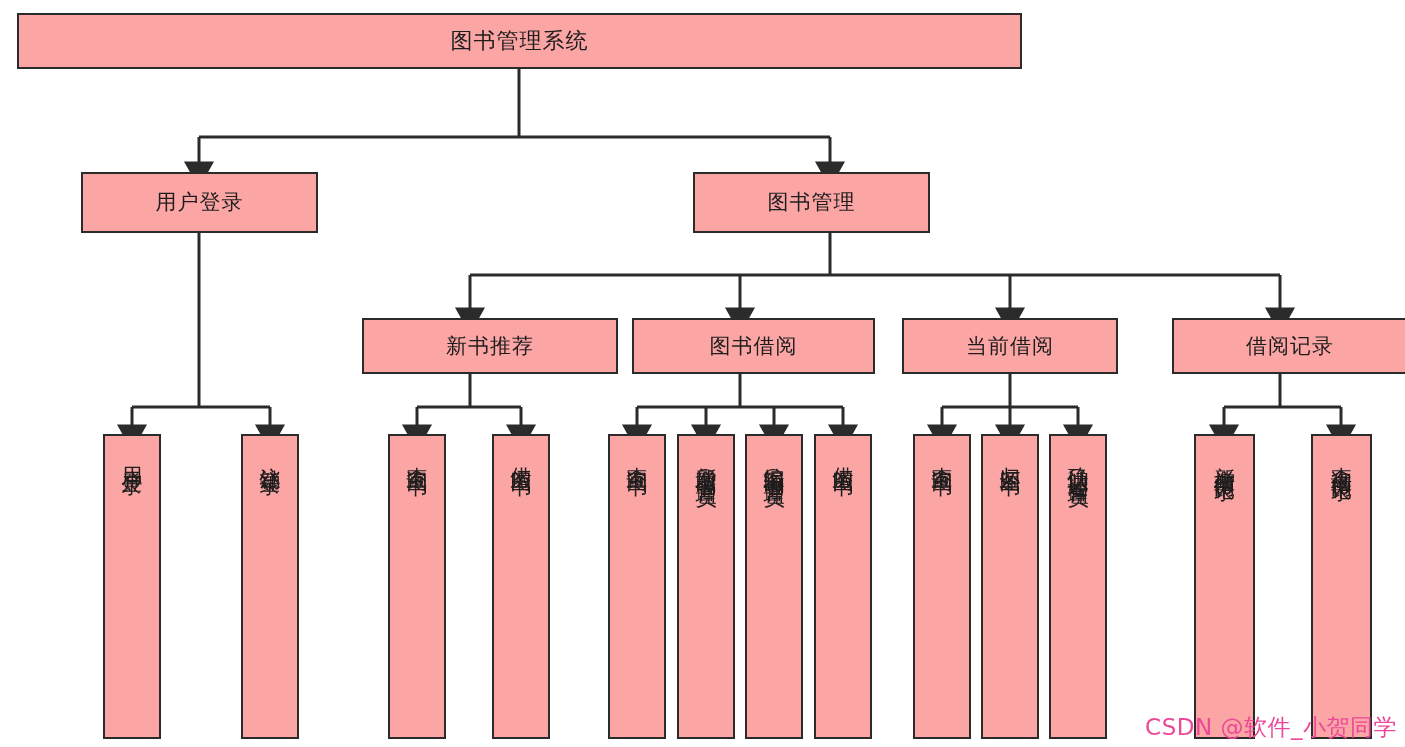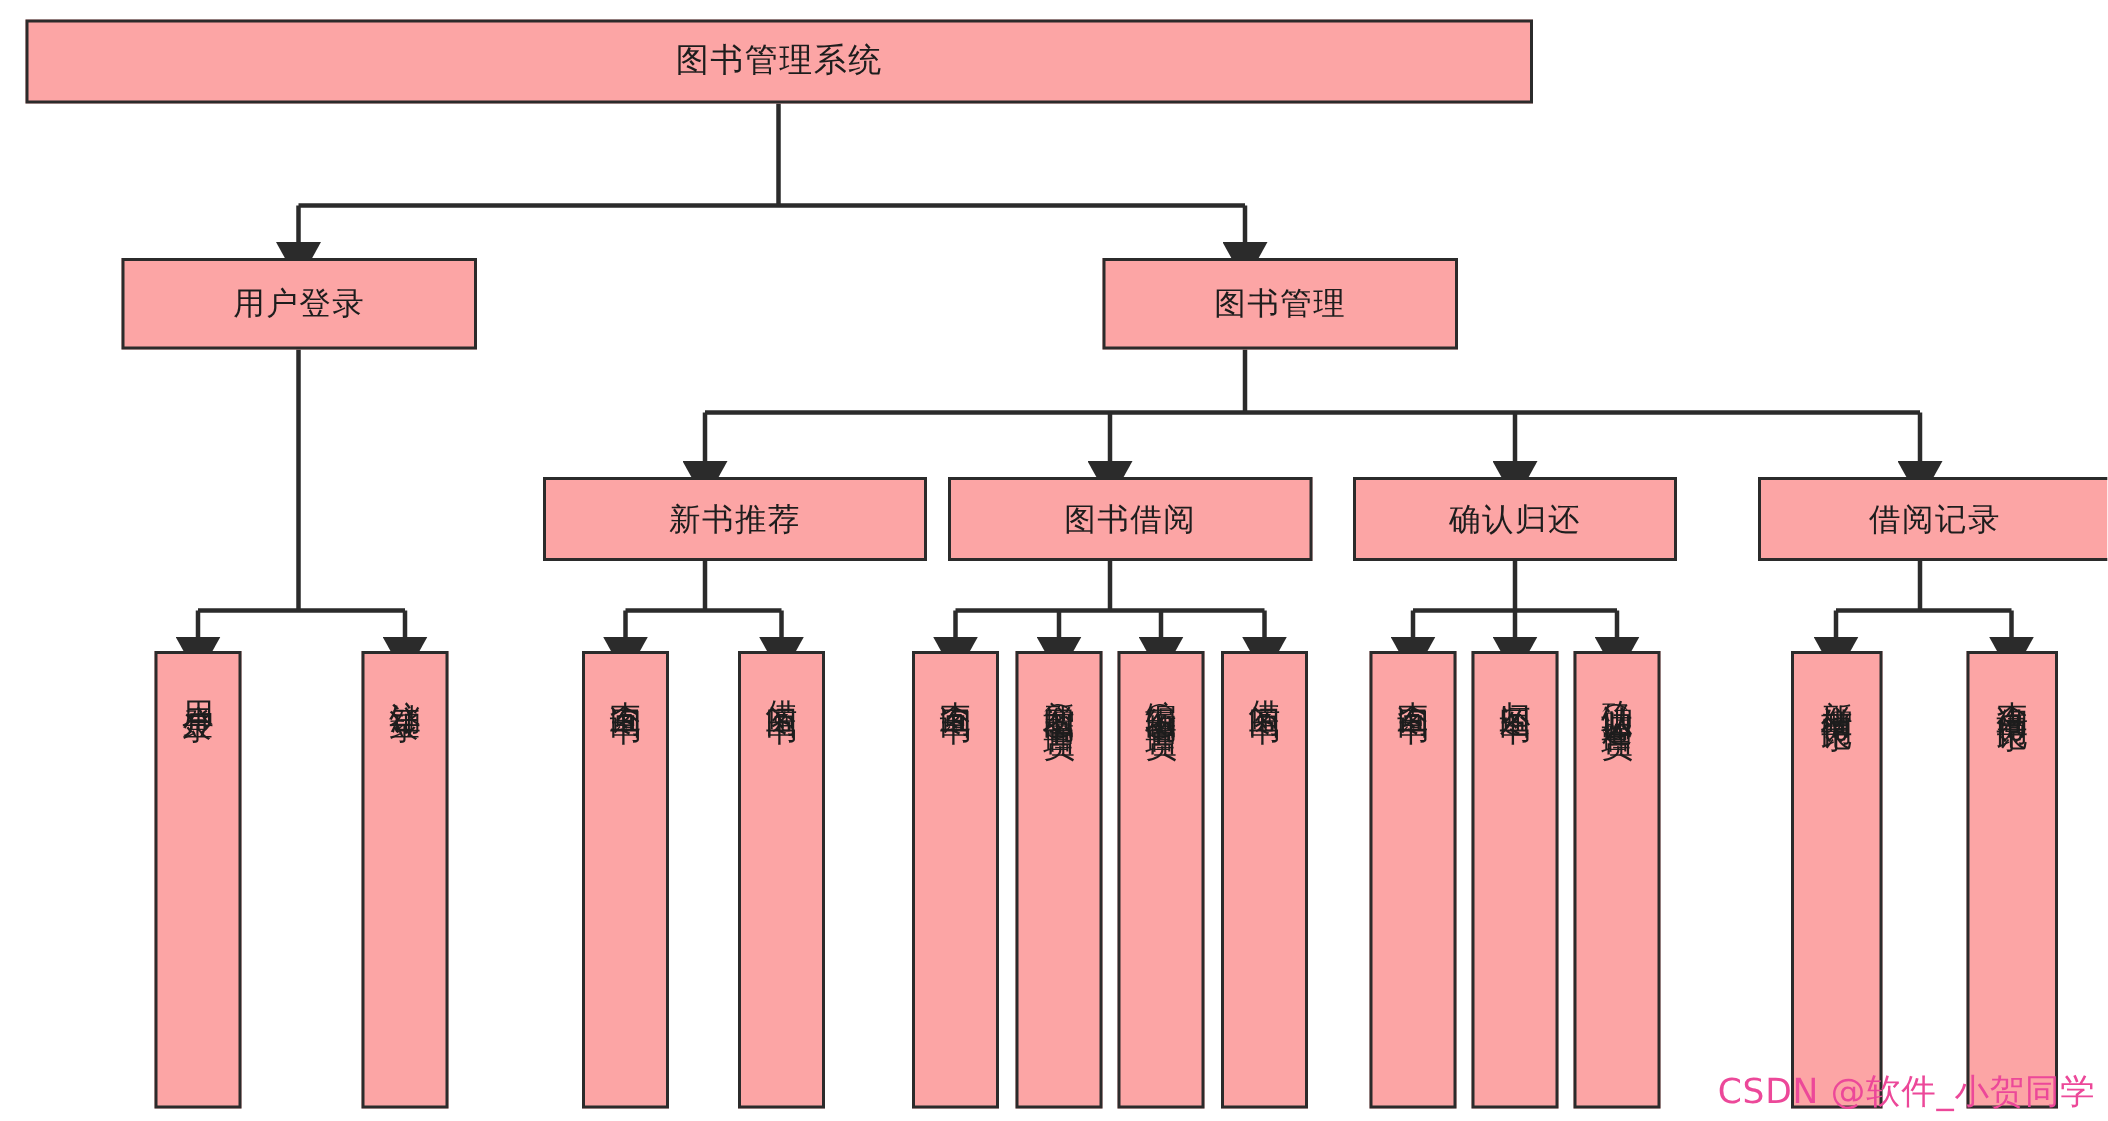--- a/index.html
+++ b/index.html
@@ -126,34 +126,34 @@
   </svg>
 
   <div class="node root" style="left:17px; top:13px; width:1005px; height:56px;">
     <span class="label">图书管理系统</span>
   </div>
 
   <div class="node" style="left:81px; top:172px; width:237px; height:61px;">
     <span class="label">用户登录</span>
   </div>
 
-  <div class="node" style="left:735px; top:172px; width:237px; height:61px;">
+  <div class="node" style="left:693px; top:172px; width:237px; height:61px;">
     <span class="label">图书管理</span>
   </div>
 
   <div class="node" style="left:362px; top:318px; width:256px; height:56px;">
     <span class="label">新书推荐</span>
   </div>
 
   <div class="node" style="left:632px; top:318px; width:243px; height:56px;font-family:Liberation Serif, serif;">
     <span class="label">图书借阅</span>
   </div>
 
   <div class="node" style="left:902px; top:318px; width:216px; height:56px;">
-    <span class="label">确认归还</span>
+    <span class="label">当前借阅</span>
   </div>
 
   <div class="node" style="left:1172px; top:318px; width:236px; height:56px;">
     <span class="label">借阅记录</span>
   </div>
 
   <div class="node vert" style="left:103px; top:434px; width:58px; height:305px;">
     <span class="label">用户登录</span>
   </div>
 

